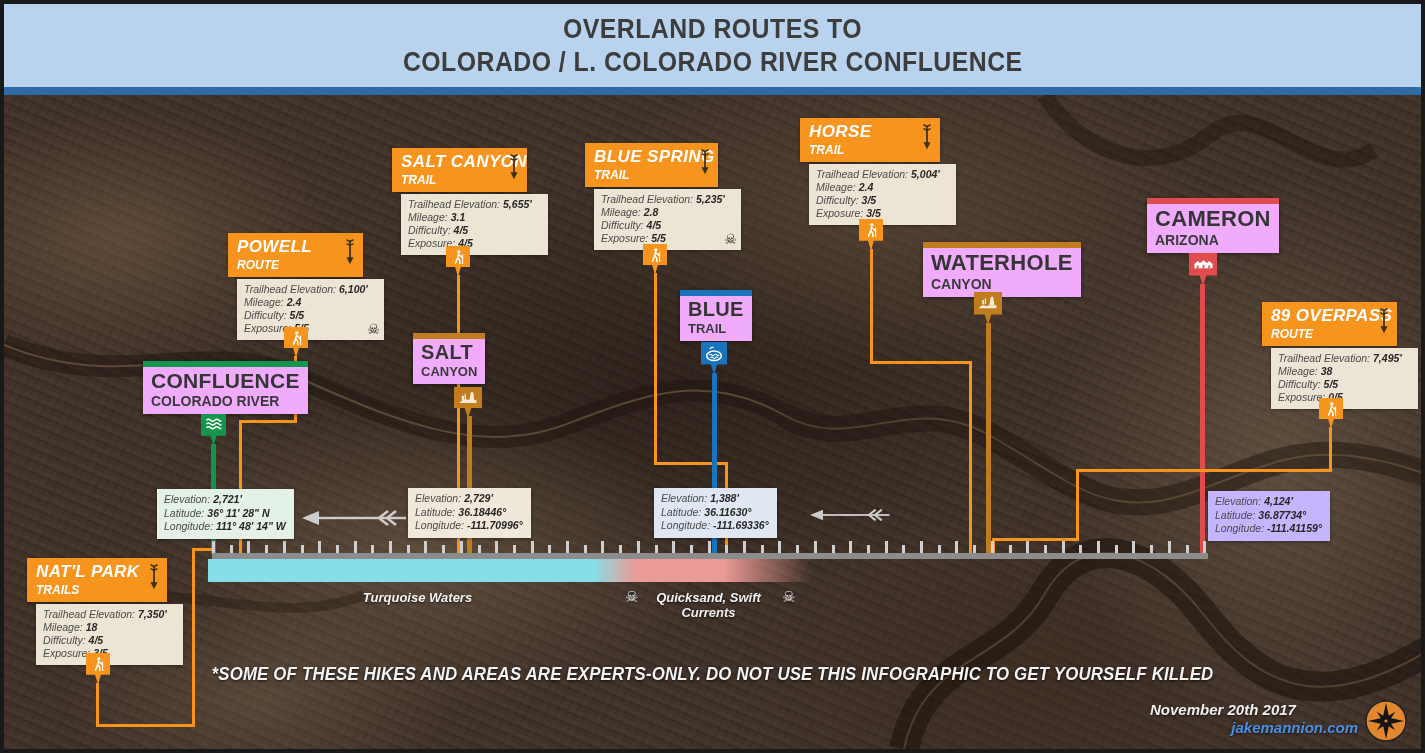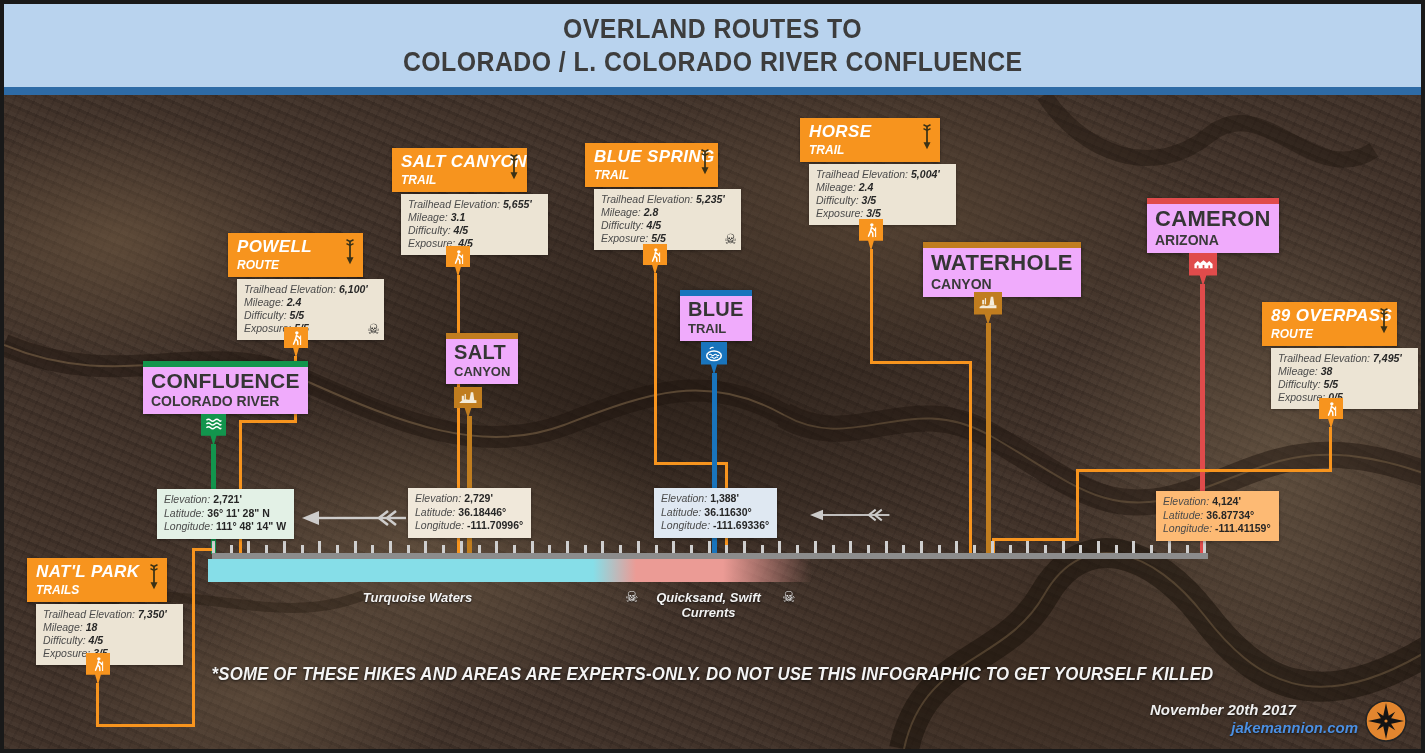--- a/index.html
+++ b/index.html
@@ -47,21 +47,21 @@
   .loc-name{font-weight:bold;color:#353535;white-space:nowrap;letter-spacing:.3px;}
   .loc-sub{font-weight:bold;color:#3a3a3a;white-space:nowrap;}
   
   .marker{position:absolute;clip-path:polygon(0 0,100% 0,100% 68%,62% 68%,50% 100%,38% 68%,0 68%);
           display:flex;justify-content:center;}
   .marker svg{margin-top:3px;}
   
   .elev-box{position:absolute;padding:4px 8px 5px 7px;box-shadow:0 1px 3px rgba(0,0,0,.35);width:fit-content;}
   .er{font-size:10.5px;line-height:13.5px;white-space:nowrap;color:#3c3c3c;}
   .er .lbl{font-style:italic;color:#4b4b4b;}
-  .er .val{font-weight:bold;color:#262626;margin-left:3px;}
+  .er .val{font-weight:bold;font-style:italic;color:#262626;margin-left:3px;}
   
   .gray-bar{position:absolute;left:212px;top:553px;width:996px;height:6px;background:#8c8c8c;}
   .tick{position:absolute;width:3px;background:#cfcfcf;}
   .grad-bar{position:absolute;left:208px;top:559px;width:604px;height:23px;
     background:linear-gradient(to right,#86dee8 0,#86dee8 385px,#eb9b95 428px,#eb9b95 515px,rgba(235,155,149,0) 604px);}
   .scale-label{position:absolute;font-size:13px;font-weight:bold;font-style:italic;color:#f2f2f2;
                text-shadow:0 1px 2px rgba(0,0,0,.7);text-align:center;}
   .scale-skull{position:absolute;font-size:15px;color:#f0f0f0;text-shadow:0 1px 2px rgba(0,0,0,.7);}
   
   .warning{position:absolute;left:40px;right:40px;top:664px;text-align:center;color:#f4f4f4;
@@ -336,21 +336,21 @@
     </div>
   </div>
 
   <div class="loc-box" style="left:143px;top:361px">
     <div class="loc-strip" style="background:#12954d"></div>
     <div class="loc-white">
       <div class="loc-name" style="font-size:21px">CONFLUENCE</div>
       <div class="loc-sub" style="font-size:14px">COLORADO RIVER</div>
     </div>
   </div>
-  <div class="loc-box" style="left:446px;top:333px">
+  <div class="loc-box" style="left:413px;top:333px">
     <div class="loc-strip" style="background:#c07d1f"></div>
     <div class="loc-white">
       <div class="loc-name" style="font-size:20px">SALT</div>
       <div class="loc-sub" style="font-size:13px">CANYON</div>
     </div>
   </div>
   <div class="loc-box" style="left:680px;top:290px">
     <div class="loc-strip" style="background:#1974bc"></div>
     <div class="loc-white">
       <div class="loc-name" style="font-size:20px">BLUE</div>
@@ -476,21 +476,21 @@
   <div class="elev-box" style="left:408px;top:488px;background:#f0e8da">
     <div class="er"><span class="lbl">Elevation:</span><span class="val">2,729'</span></div>
     <div class="er"><span class="lbl">Latitude:</span><span class="val">36.18446°</span></div>
     <div class="er"><span class="lbl">Longitude:</span><span class="val">-111.70996°</span></div>
   </div>
   <div class="elev-box" style="left:654px;top:488px;background:#dfe8f2">
     <div class="er"><span class="lbl">Elevation:</span><span class="val">1,388'</span></div>
     <div class="er"><span class="lbl">Latitude:</span><span class="val">36.11630°</span></div>
     <div class="er"><span class="lbl">Longitude:</span><span class="val">-111.69336°</span></div>
   </div>
-  <div class="elev-box" style="left:1156px;top:491px;background:#fdba74">
+  <div class="elev-box" style="left:1208px;top:491px;background:#c4b5fd">
     <div class="er"><span class="lbl">Elevation:</span><span class="val">4,124'</span></div>
     <div class="er"><span class="lbl">Latitude:</span><span class="val">36.87734°</span></div>
     <div class="er"><span class="lbl">Longitude:</span><span class="val">-111.41159°</span></div>
   </div>
 
   <div class="warning">*SOME OF THESE HIKES AND AREAS ARE EXPERTS-ONLY. DO NOT USE THIS INFOGRAPHIC TO GET YOURSELF KILLED</div>
   <div class="credit-date">November 20th 2017</div>
   <div class="credit-site">jakemannion.com</div>
   <svg class="compass" width="44" height="44" viewBox="0 0 44 44">
     <circle cx="22" cy="22" r="20" fill="#e2862f" stroke="#232323" stroke-width="1.5"></circle>

